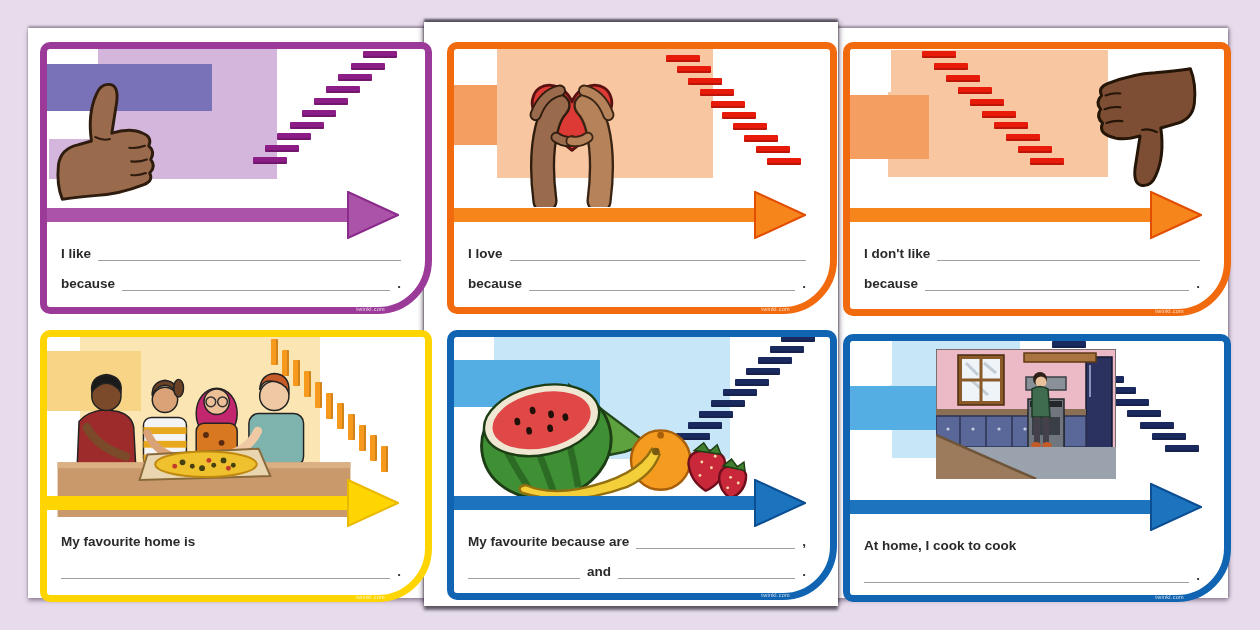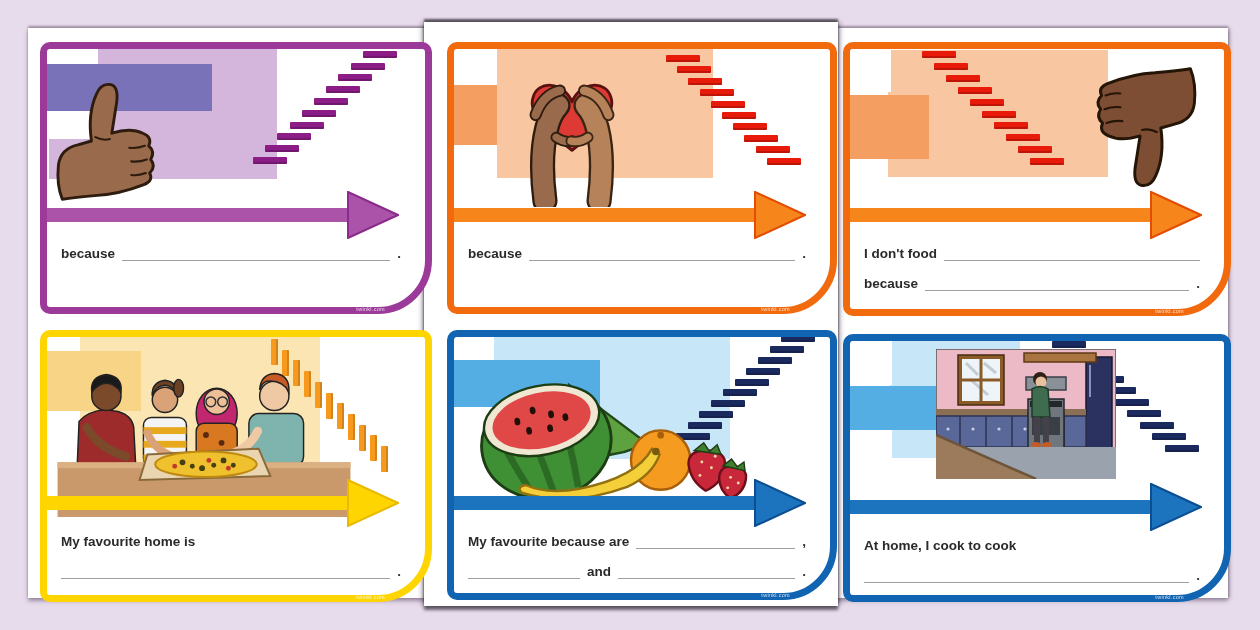--- a/index.html
+++ b/index.html
@@ -65,20 +65,24 @@
         <path fill="none" stroke="#2e1c0e" stroke-width="2.2" stroke-linecap="round" d="M95,75 q-8,3 -16,2 M97,89 q-8,3 -16,2 M96,103 q-8,3 -15,2 M44,66 q8,4 15,2"></path>
       </svg>
       <div class="arrow">
         <div class="abar"></div>
         <svg class="ahead" viewBox="0 0 52 48">
             <polygon points="1,1 51,24 1,47"></polygon>
           </svg>
       </div>
       <div class="lines">
         <div class="row">
+          <span>I like</span>
+          <span class="blank grow"></span>
+        </div>
+        <div class="row">
           <span>because</span>
           <span class="blank grow"></span>
           <span class="punct">.</span>
         </div>
       </div>
     </div>
     <div class="wm">twinkl.com</div>
   </div>
 
   <div class="card t-orange" style="left:447px;top:42px;width:376px;height:258px">
@@ -116,20 +120,24 @@
         </g>
       </svg>
       <div class="arrow">
         <div class="abar"></div>
         <svg class="ahead" viewBox="0 0 52 48">
             <polygon points="1,1 51,24 1,47"></polygon>
           </svg>
       </div>
       <div class="lines">
         <div class="row">
+          <span>I love</span>
+          <span class="blank grow"></span>
+        </div>
+        <div class="row">
           <span>because</span>
           <span class="blank grow"></span>
           <span class="punct">.</span>
         </div>
       </div>
     </div>
     <div class="wm">twinkl.com</div>
   </div>
 
   <div class="card t-orange" style="left:843px;top:42px;width:374px;height:260px">
@@ -156,21 +164,21 @@
         </g>
       </svg>
       <div class="arrow">
         <div class="abar"></div>
         <svg class="ahead" viewBox="0 0 52 48">
             <polygon points="1,1 51,24 1,47"></polygon>
           </svg>
       </div>
       <div class="lines">
         <div class="row">
-          <span>I don't food</span>
+          <span>I don't like</span>
           <span class="blank grow"></span>
         </div>
         <div class="row">
           <span>because</span>
           <span class="blank grow"></span>
           <span class="punct">.</span>
         </div>
       </div>
     </div>
     <div class="wm">twinkl.com</div>

